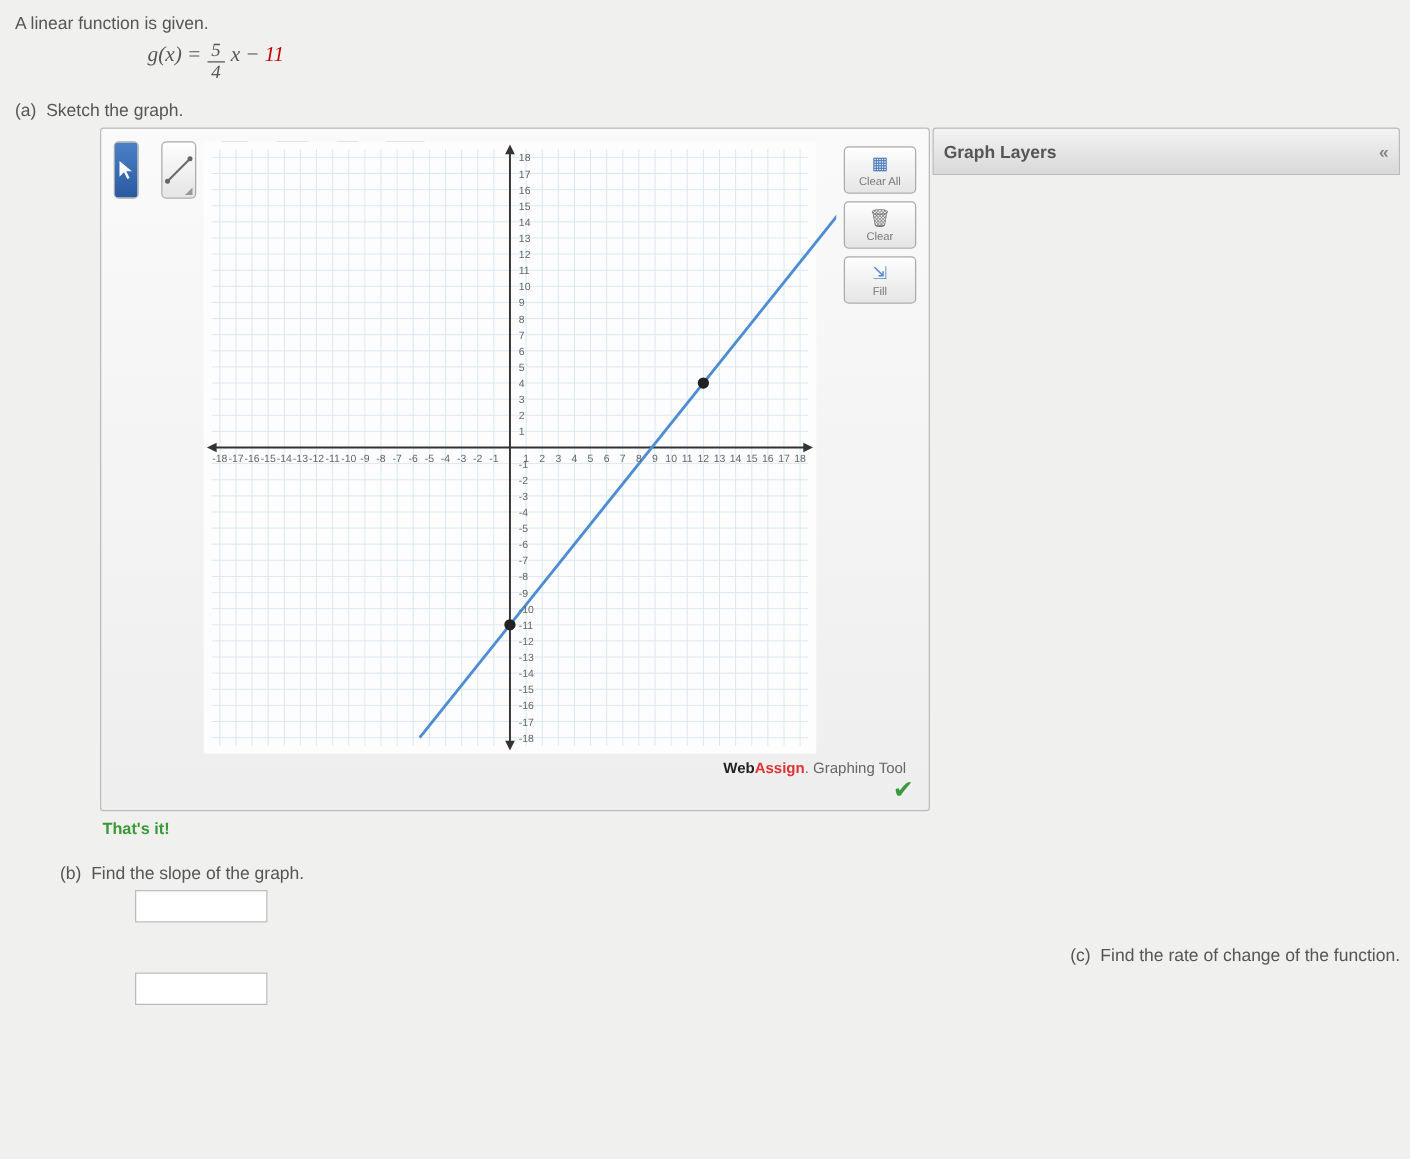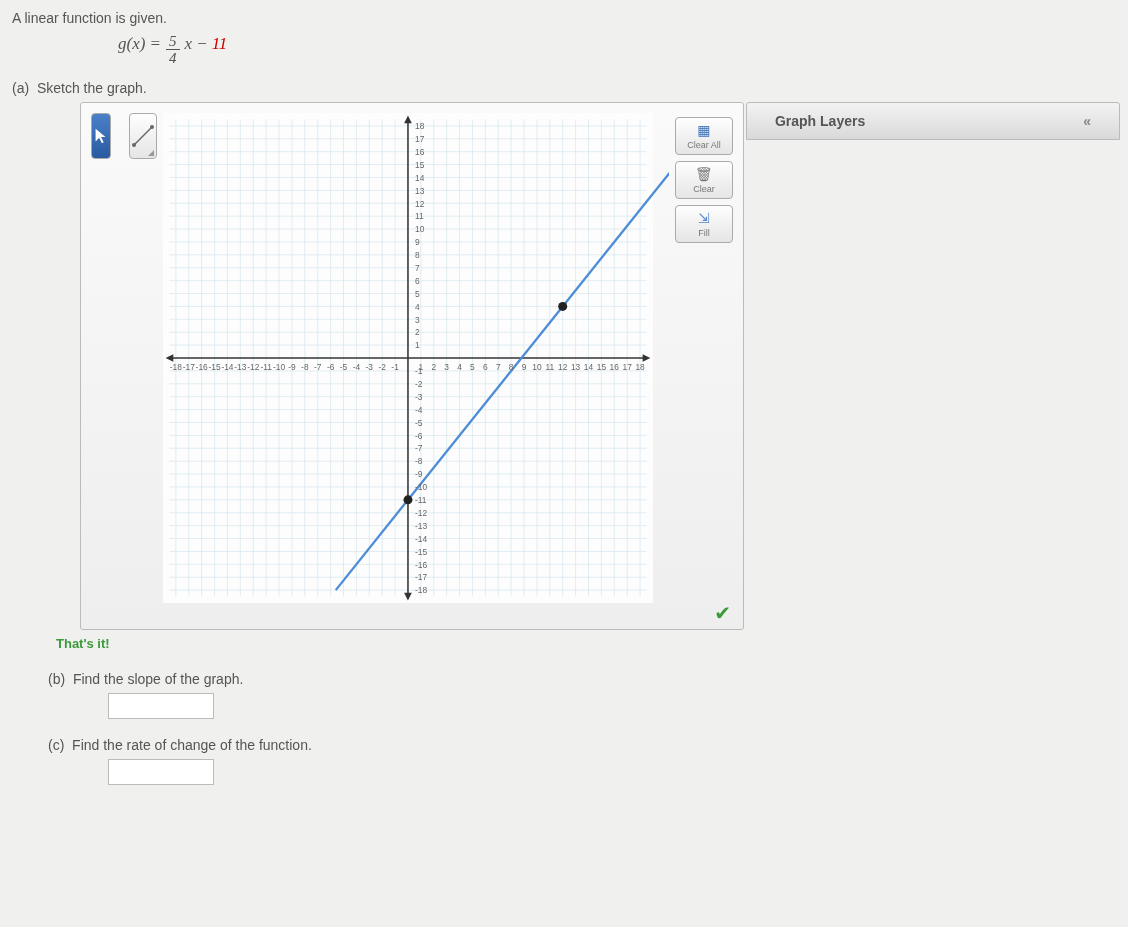--- a/index.html
+++ b/index.html
@@ -61,33 +61,33 @@
     font-size: 9px; color:#777;
   }
   .action-icon { font-size: 14px; display:block; margin-bottom:2px;}
   .corner-mark { position:absolute; right:2px; bottom:2px; width:0; height:0; border-right:6px solid #999; border-top:6px solid transparent;}
   .credit { text-align:right; font-size:12px; color:#666; padding: 2px 18px 2px 0;}
   .credit b { color:#222;} .credit .assign{color:#d33;}
   .submission { margin: 4px 12px 10px 12px; font-size: 12px; }
   .submission a { color:#5577aa; text-decoration:underline;}
   .plus-box { display:inline-block; width:12px; height:12px; border:1px solid #aaa; font-size:10px; line-height:12px; text-align:center; margin-right:4px; color:#888;}
   .check-row { text-align:right; padding-right:12px; font-size:20px; color:#3a9a3a; margin-top:-4px;}
-  .thats-it { color:#3a9a3a; font-size:13px; font-weight:bold; margin: 6px 0 20px 48px;}
+  .thats-it { color:#3a9a3a; font-size:13px; font-weight:bold; margin: 6px 0 20px 74px;}
   .answer-input {
     width: 100px; height: 22px;
     border:1px solid #bbb; background:#fff;
     margin: 4px 0 18px 100px;
     display:block;
   }
   .layers-panel { width: 382px;}
   .layers-header {
     background: linear-gradient(#f3f3f3,#d9d9d9);
     border:1px solid #bbb;
     border-radius: 3px 3px 0 0;
-    padding: 10px 28px;
+    padding: 10px 8px;
     font-weight:bold; font-size:14px; color:#555;
     display:flex; justify-content:space-between; align-items:center;text-align:center;
   }
   .collapse-icon{ font-size:14px; color:#888;}
   .layers-body {
     background: linear-gradient(#fdfdfd,#ececec);
     border:1px solid #bbb; border-top:none;
     border-radius:0 0 3px 3px;
     padding: 10px 12px;
     font-size:13px; color:#666;
@@ -336,20 +336,23 @@
         <div class="action-btn">
           <span class="action-icon">🗑</span>
           <span>Clear</span>
         </div>
         <div class="action-btn">
           <span class="action-icon" style="color:#5588cc;">⇲</span>
           <span>Fill</span>
         </div>
       </div>
     </div>
+    <div class="credit">
+      <b>Web</b><b class="assign">Assign</b><span>. Graphing Tool</span>
+    </div>
     <div class="check-row">
       <span>✔</span>
     </div>
   </div>
 
   <div class="layers-panel">
     <div class="layers-header">
       <span>Graph Layers</span>
       <span class="collapse-icon">«</span>
     </div>
@@ -357,17 +360,17 @@
 </div>
 
 <div class="thats-it">That's it!</div>
 
 <div class="part-label" style="margin-left:40px;">
   <span>(b)</span>&nbsp;
   <span>Find the slope of the graph.</span>
 </div>
 <input class="answer-input" style="">
 
-<div class="part-label" style="margin-left:40px;">
+<div class="part-label" style="margin-left:40px;text-align:right;">
   <span>(c)</span>&nbsp;
   <span>Find the rate of change of the function.</span>
 </div>
 <input class="answer-input" style="">
 
 </body></html>

